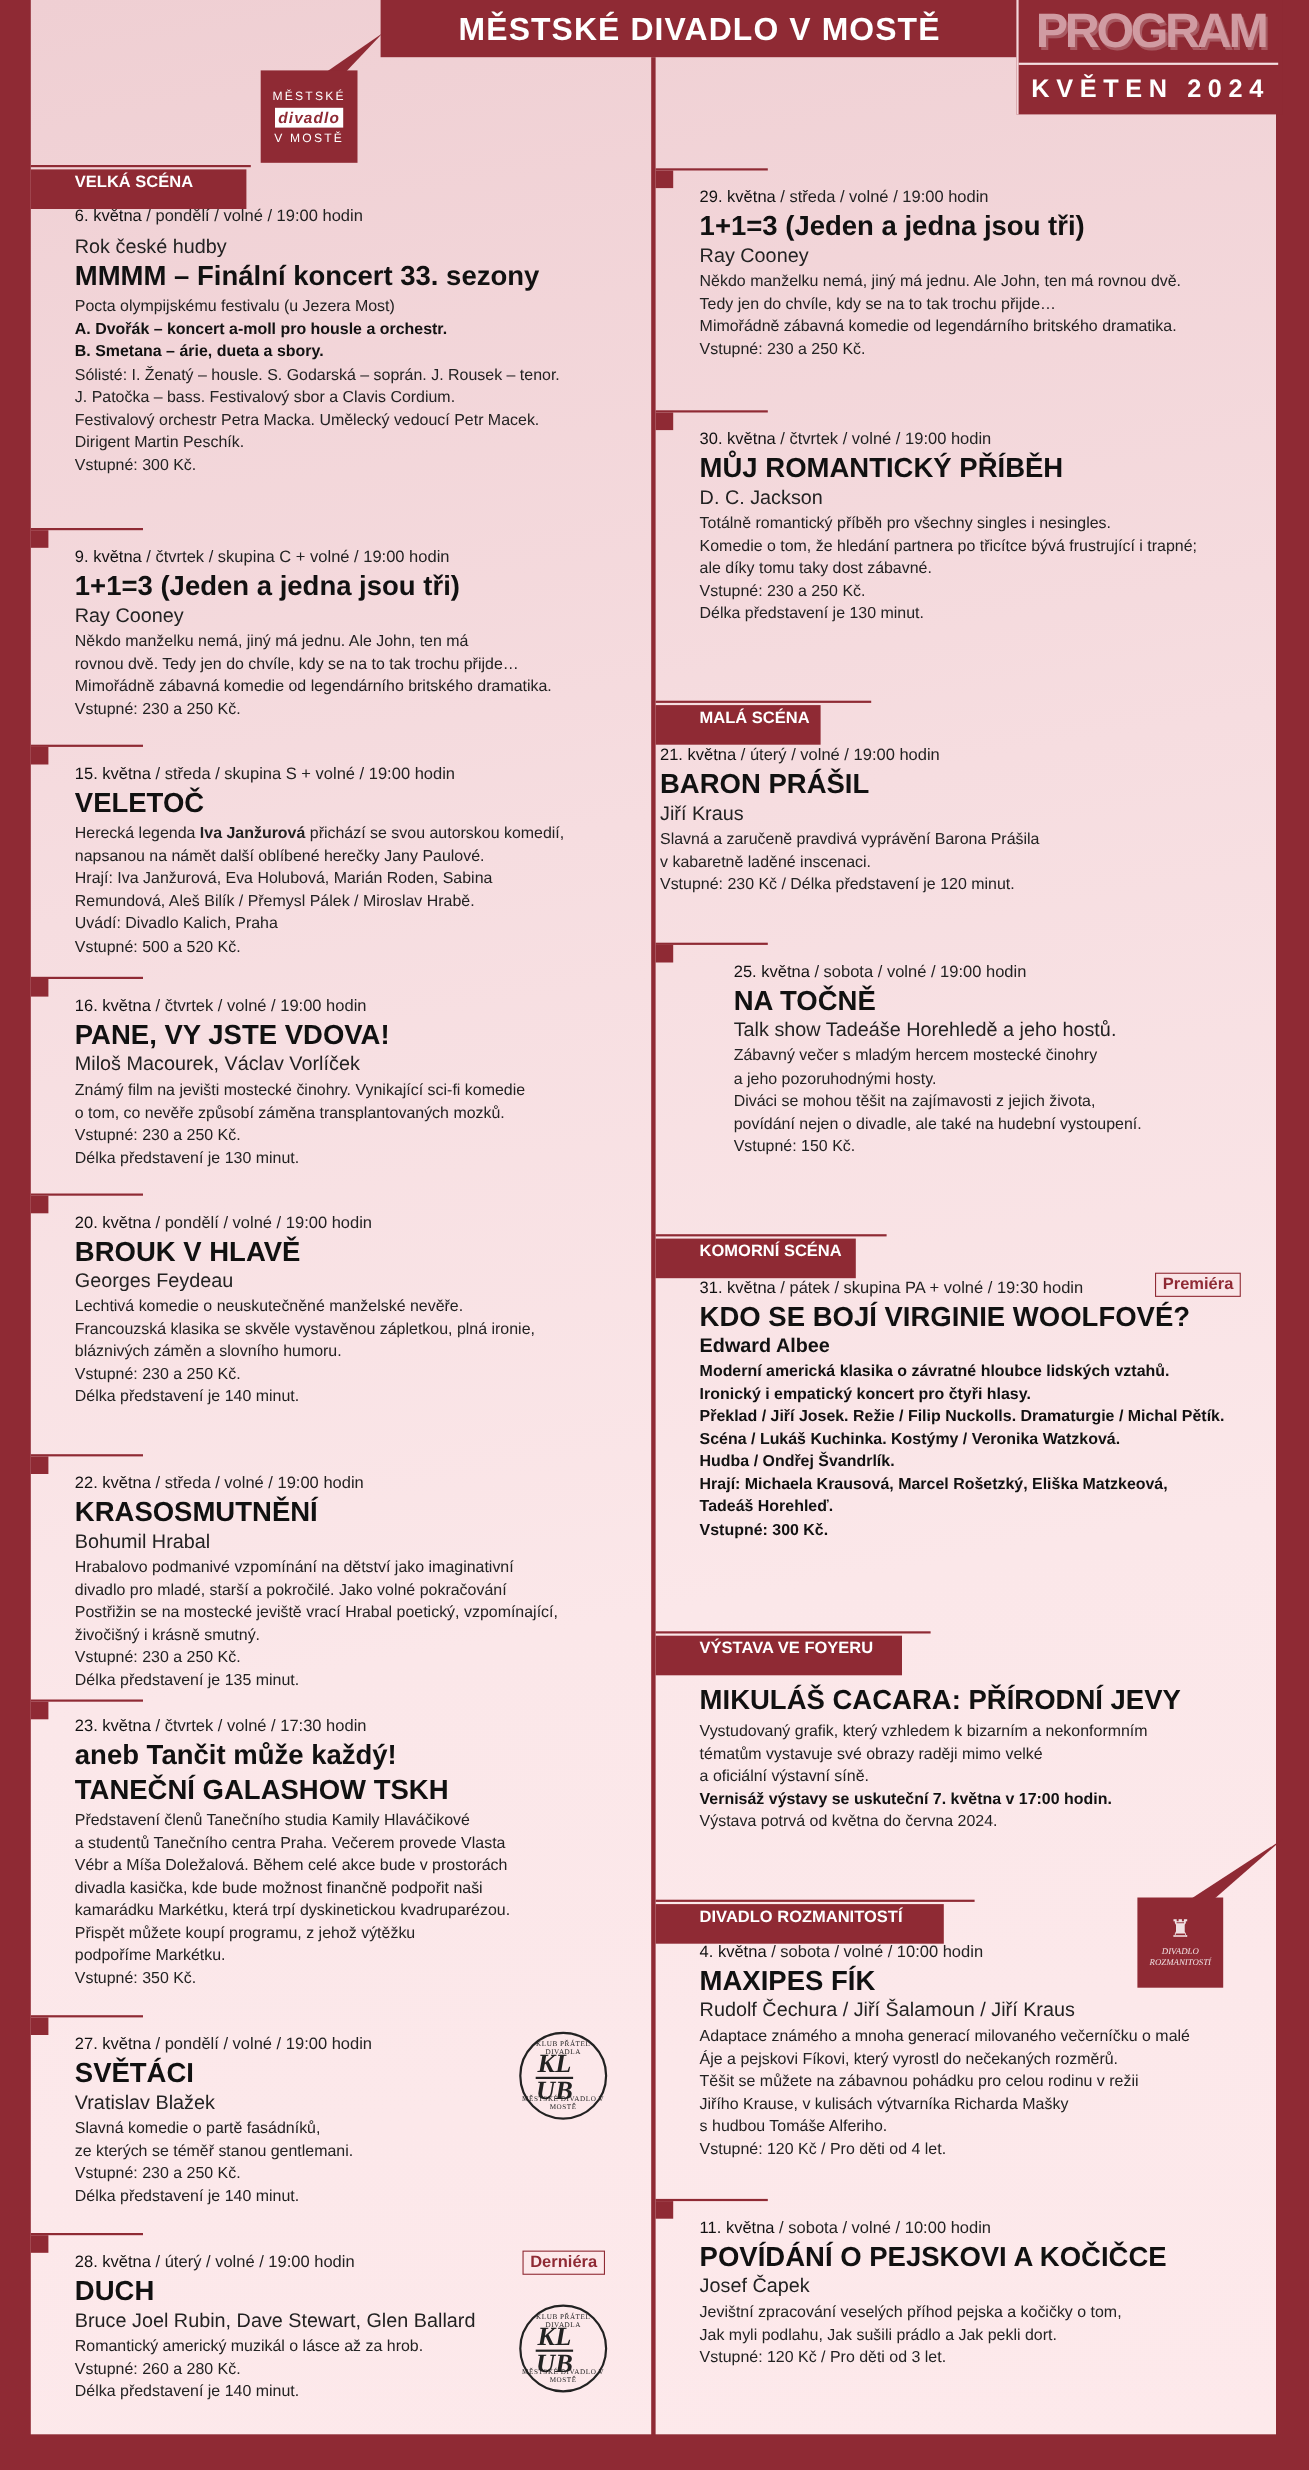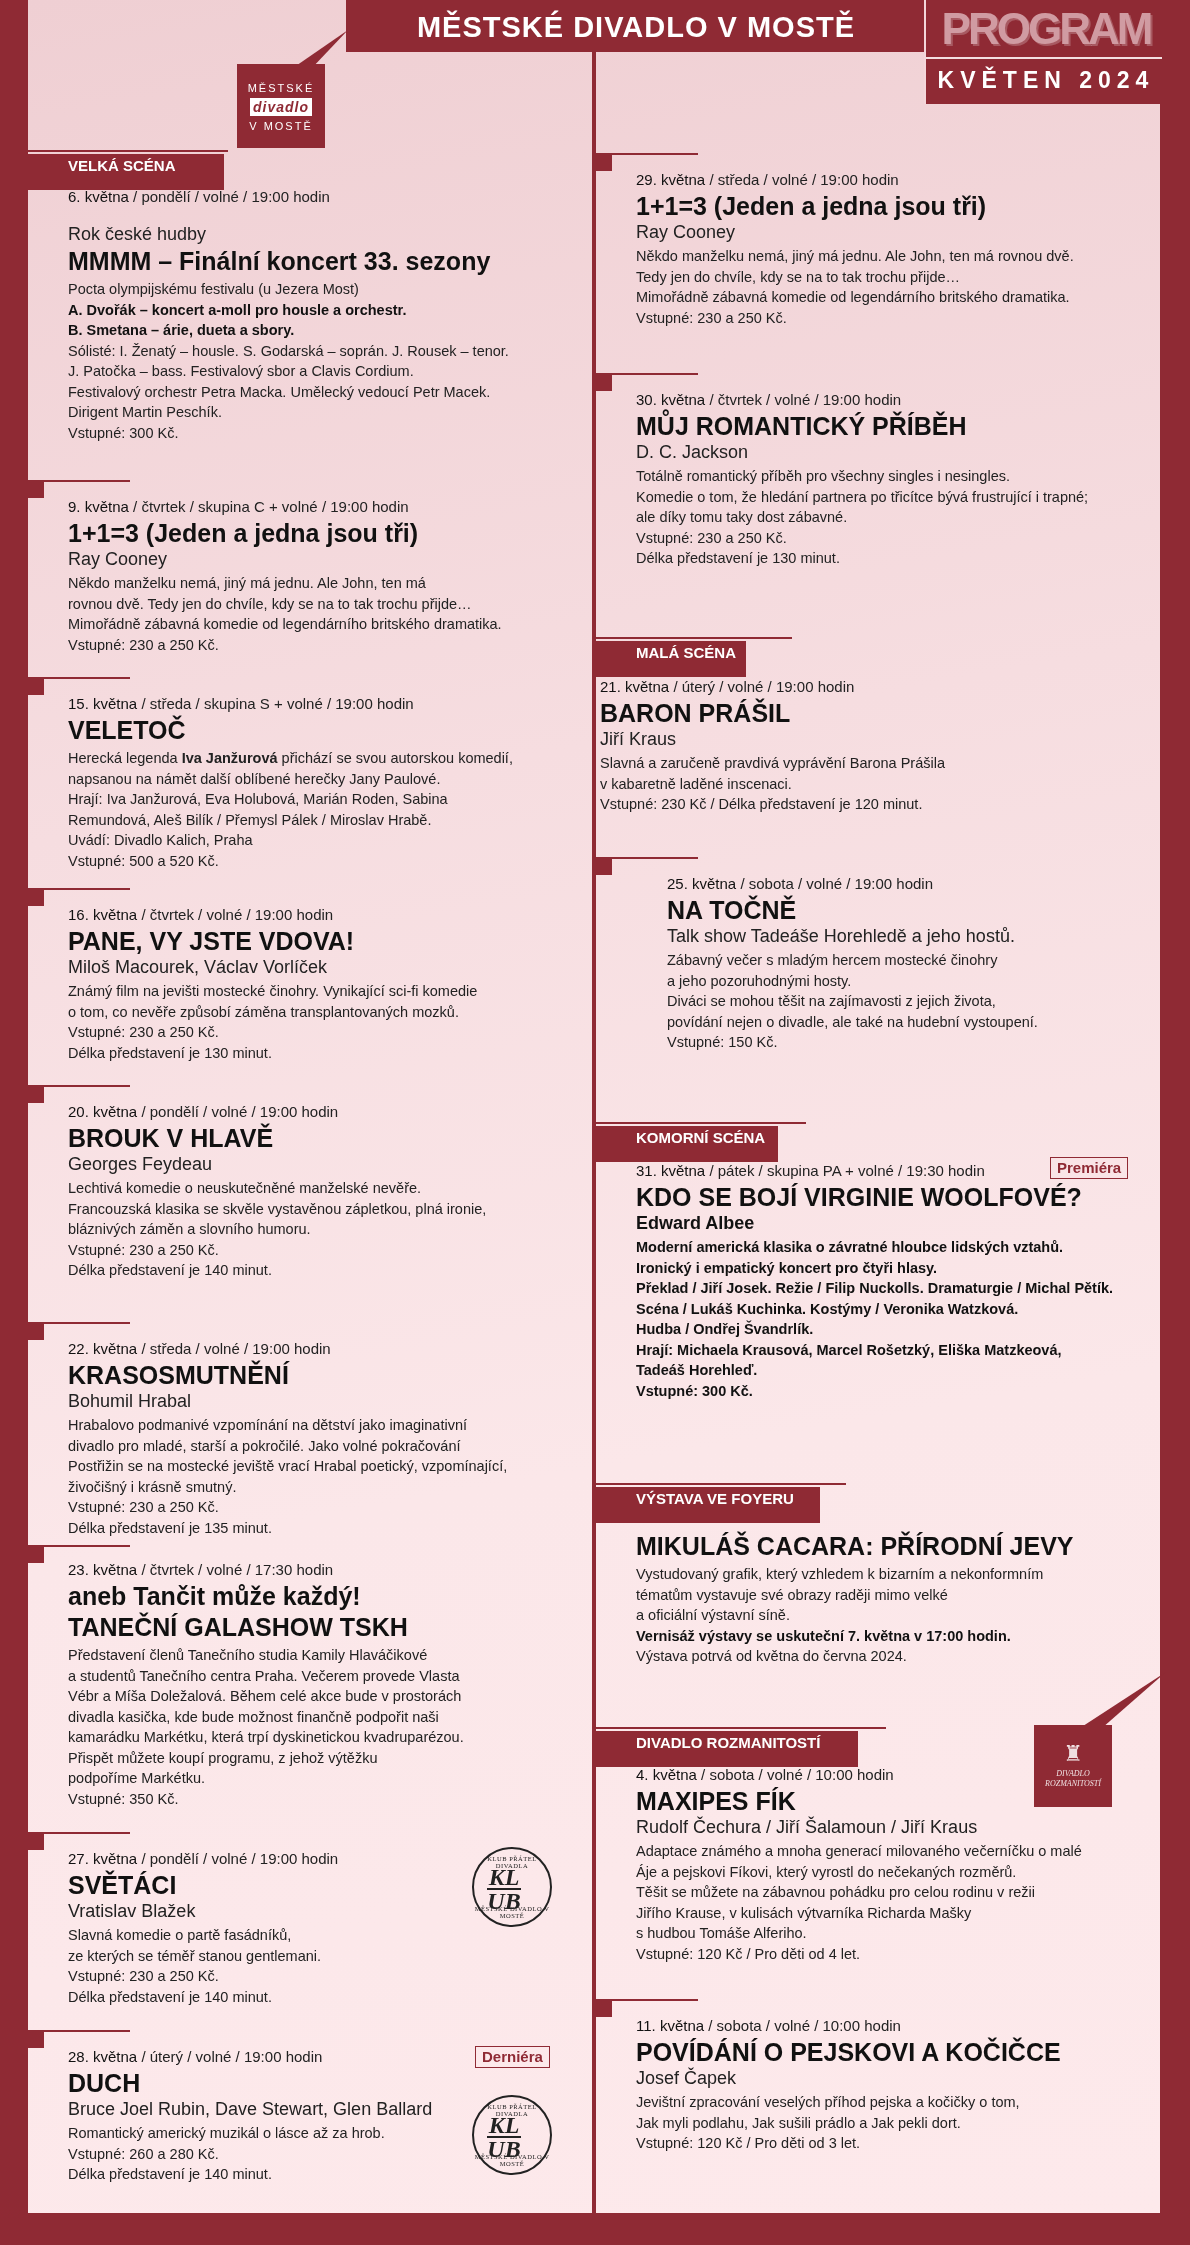--- a/index.html
+++ b/index.html
@@ -60,21 +60,21 @@
   }
   .ev-marker { position: absolute; width: 102px; height: 2px; background: #8f2a34; }
   .ev-marker::after { content: ""; position: absolute; left: 0; top: 2px; width: 16px; height: 16px; background: #8f2a34; }
 
   .event { position: absolute; width: 505px; }
   .meta { font-size: 15px; line-height: 20px; color: #222; }
   .meta b { font-weight: normal; color: #111; }
   .title { font-weight: bold; font-size: 25px; line-height: 29px; color: #111; margin-top: 2px;
     font-family: "Liberation Sans Narrow", "Liberation Sans", sans-serif; }
   .subtitle { font-size: 18px; line-height: 22px; color: #222; }
-  .pre { font-size: 18px; line-height: 22px; color: #222; margin-top: 16px; }
+  .pre { font-size: 18px; line-height: 22px; color: #222; margin-top: 6px; }
   .desc { font-size: 14.5px; line-height: 20.5px; color: #222; margin-top: 3px; }
   .desc p { white-space: nowrap; }
   .desc .b, .subtitle.b { font-weight: bold; color: #111; }
 
   .badge {
     position: absolute; border: 1.5px solid #8f2a34; color: #8f2a34; font-weight: bold;
     font-size: 15px; line-height: 20px; padding: 0 6px; background: transparent;
   }
   .klub {
     position: absolute; width: 80px; height: 80px; border: 2px solid #222; border-radius: 50%;

